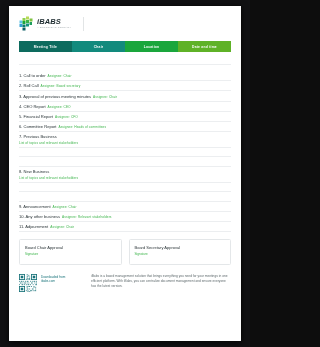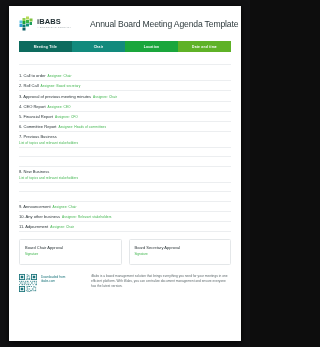--- a/index.html
+++ b/index.html
@@ -27,20 +27,21 @@
   .hdr {
     display: flex; align-items: center;
     padding: 10px 10px 6px 10px;
   }
   .logo-wrap { display: flex; align-items: center; width: 62px; flex: 0 0 62px; }
   .logo-mark { width: 15px; height: 16px; flex: 0 0 15px; margin-right: 3px; }
   .logo-txt { line-height: 1; }
   .logo-name {
     font-size: 7.5px; font-weight: bold; color: #1d2b2f;
     letter-spacing: .1px;
+    font-style: italic;
   }
   .logo-sub {
     font-size: 2.4px; color: #9aa3a6; letter-spacing: .25px;
     margin-top: 1.5px; white-space: nowrap;
   }
   .hdr-divider {
     width: 1px; align-self: stretch; background: #e2e5e6;
     margin: 1px 7px 1px 2px;
   }
   .doc-title {
@@ -113,21 +114,20 @@
           <rect x="14" y="15" width="6" height="6" fill="#14967f"></rect>
           <rect x="21" y="5" width="6" height="6" fill="#7fc241"></rect>
           <rect x="21" y="12" width="5" height="6" fill="#1f9e5e"></rect>
         </svg>
         <div class="logo-txt">
           <div class="logo-name">iBABS</div>
           <div class="logo-sub">A EUROCLEAR COMPANY</div>
         </div>
       </div>
       <div class="hdr-divider"></div>
-      <div class="doc-title">Annual Board Meeting Agenda Template</div>
     </div>
 
     <div class="tabs">
       <div class="tab" style="background: rgb(13, 107, 94);">Meeting Title</div>
       <div class="tab" style="background: rgb(18, 138, 125);">Chair</div>
       <div class="tab" style="background: rgb(26, 166, 60);">Location</div>
       <div class="tab" style="background: rgb(95, 178, 39);">Date and time</div>
     </div>
     <div class="tab-fields"></div>
 

